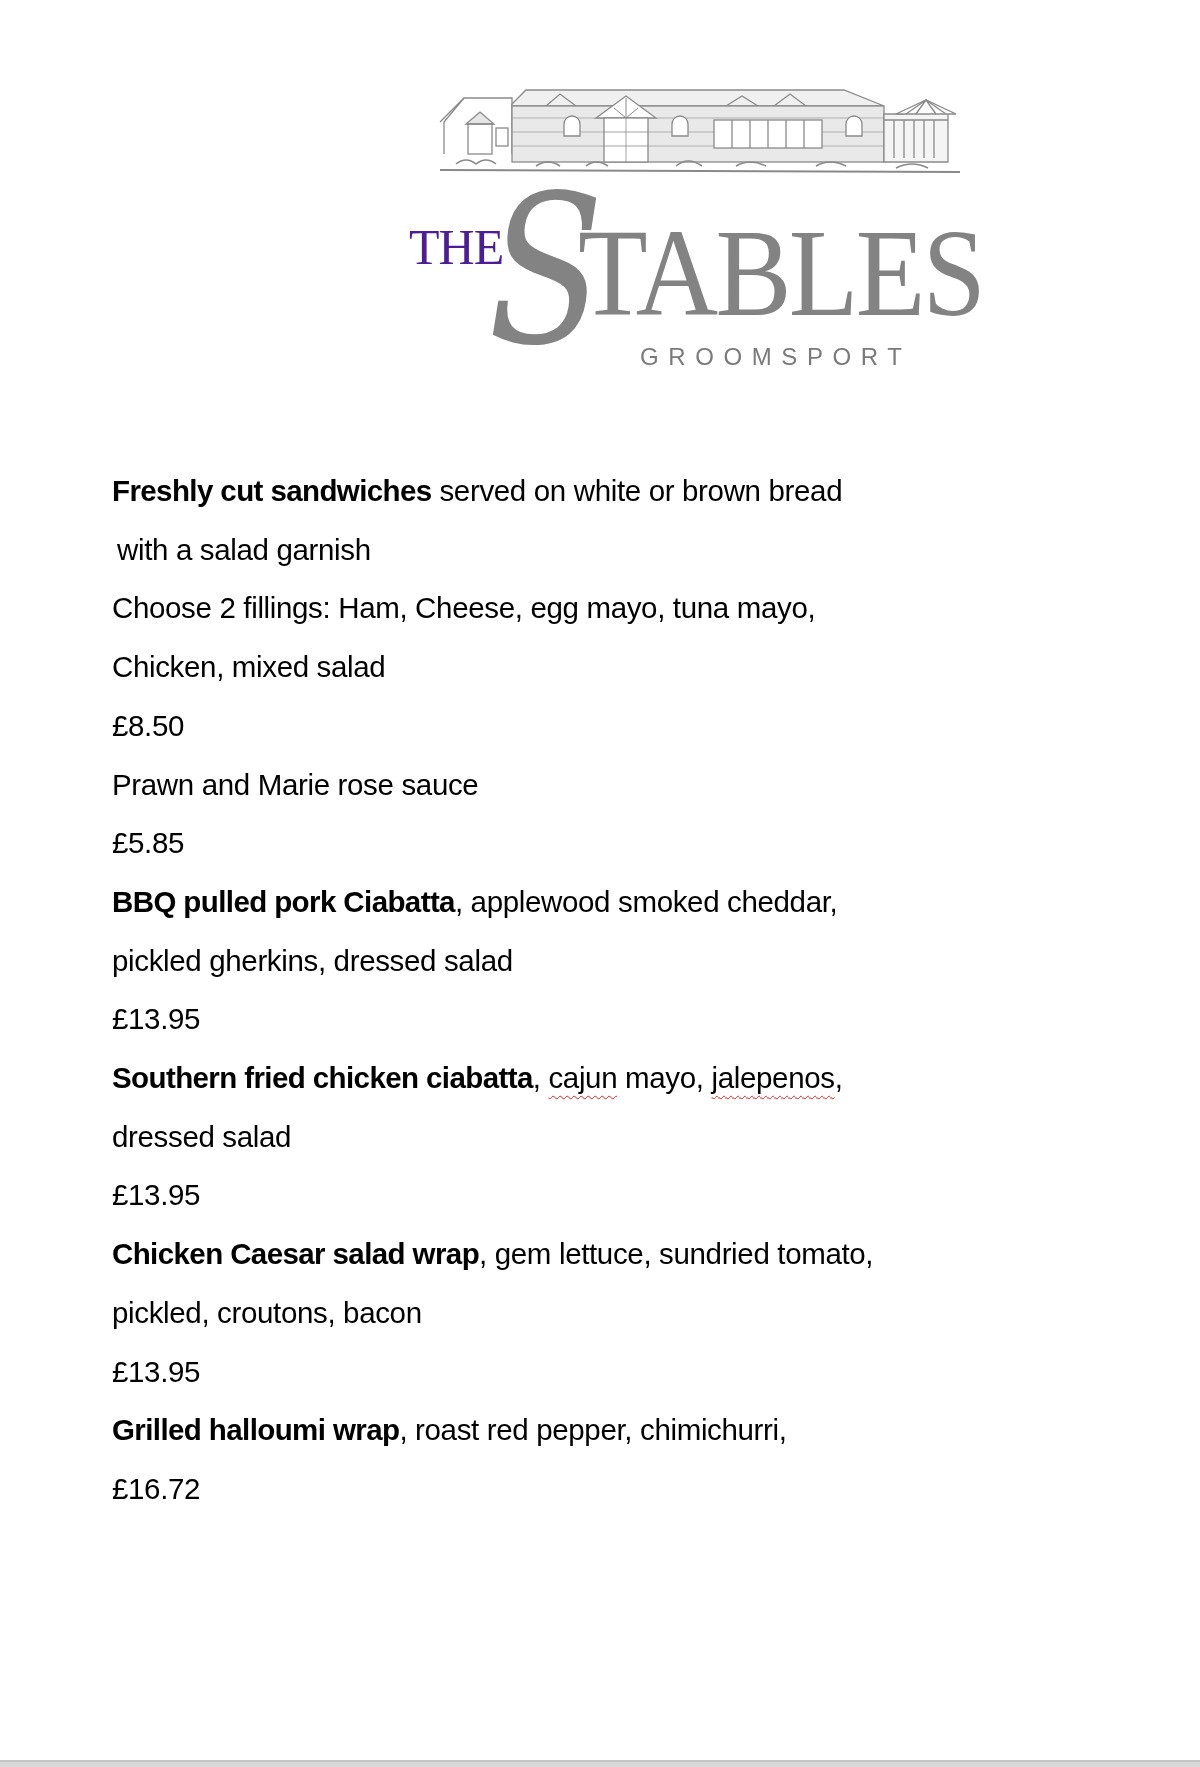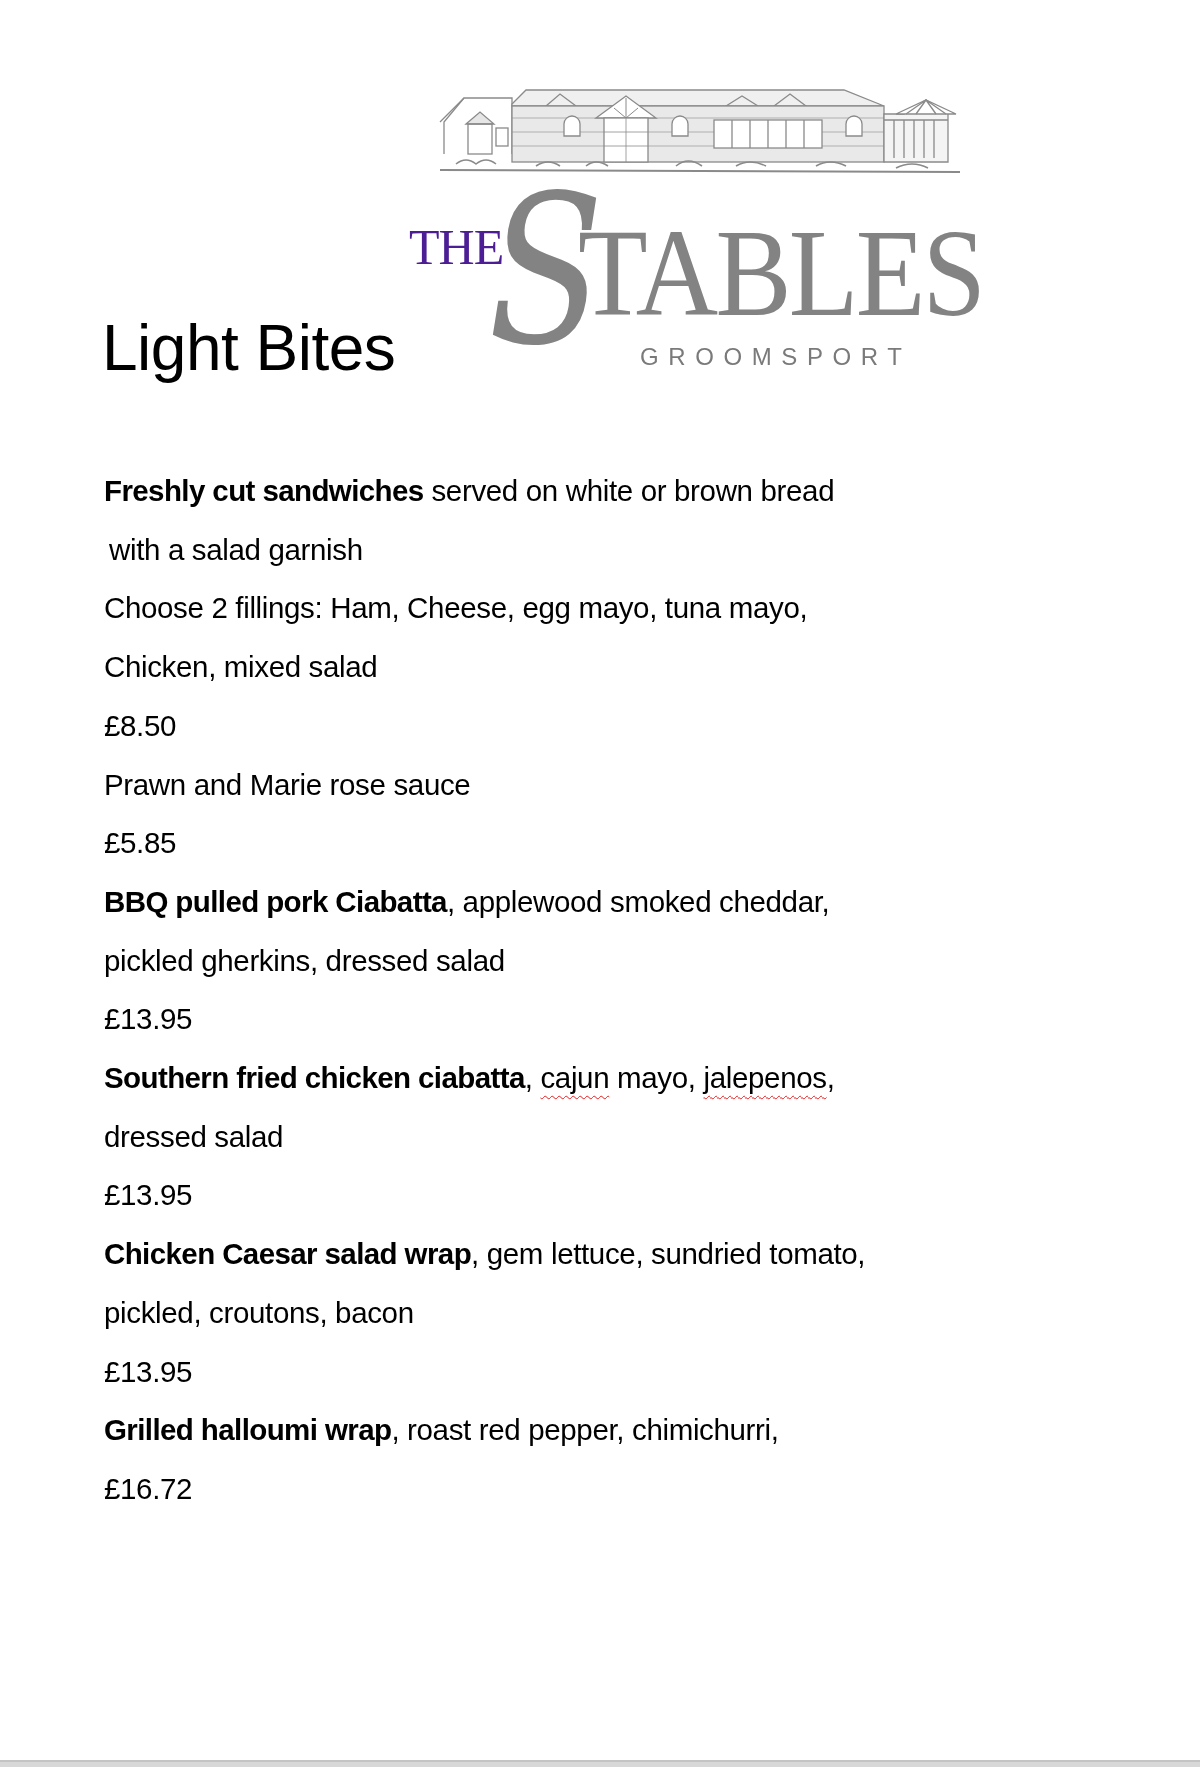--- a/index.html
+++ b/index.html
@@ -35,21 +35,21 @@
     letter-spacing: 9.6px; line-height: 1;
   }
   .page-title {
     position: absolute; left: 102px; top: 316px;
     font-size: 64px; color: #000; line-height: 1; letter-spacing: -0.5px;
   }
   .menu {
     position: absolute; left: 104px; top: 462px; width: 1000px;
     font-size: 29.5px; line-height: 58.7px; color: #000; letter-spacing: -0.35px;
   }
-  .menu .line { white-space: nowrap; }
+  .menu .line { white-space: nowrap; margin-left: 8px; }
   .menu .indent { padding-left: 5px; }
   .menu b { font-weight: bold; letter-spacing: -0.6px; }
   .spell {
     text-decoration: underline wavy #e02020;
     text-decoration-thickness: 1px;
     text-underline-offset: 7px;
   }
 </style>
 </head>
 <body>
@@ -94,21 +94,20 @@
     <path d="M458 36 L458 74 M468 36 L468 74 M478 36 L478 74 M488 36 L488 74 M498 36 L498 74"></path>
 
     <path d="M20 80 Q30 72 40 80 Q50 72 60 80 M100 82 Q112 74 124 82 M150 82 Q160 74 172 82 M240 82 Q252 72 266 82 M300 82 Q314 74 330 82 M380 82 Q394 74 410 82 M460 84 Q476 76 492 84" stroke-width="1.6"></path>
   </svg>
 
   <div class="logo-the">THE</div>
   <div class="logo-s">S</div>
   <div class="logo-tables">TABLES</div>
   <div class="logo-groomsport">GROOMSPORT</div>
 
-  <h1 class="page-title" style="margin:0;font-weight:normal;">Light Bites</h1>
 
   <div class="menu">
 
     <div>
       <div class="line">
         <b>Freshly cut sandwiches</b><span> served on white or brown bread</span>
       </div>
       <div class="line indent"> with a salad garnish</div>
       <div class="line">Choose 2 fillings: Ham, Cheese, egg mayo, tuna mayo,</div>
       <div class="line">Chicken, mixed salad</div>

